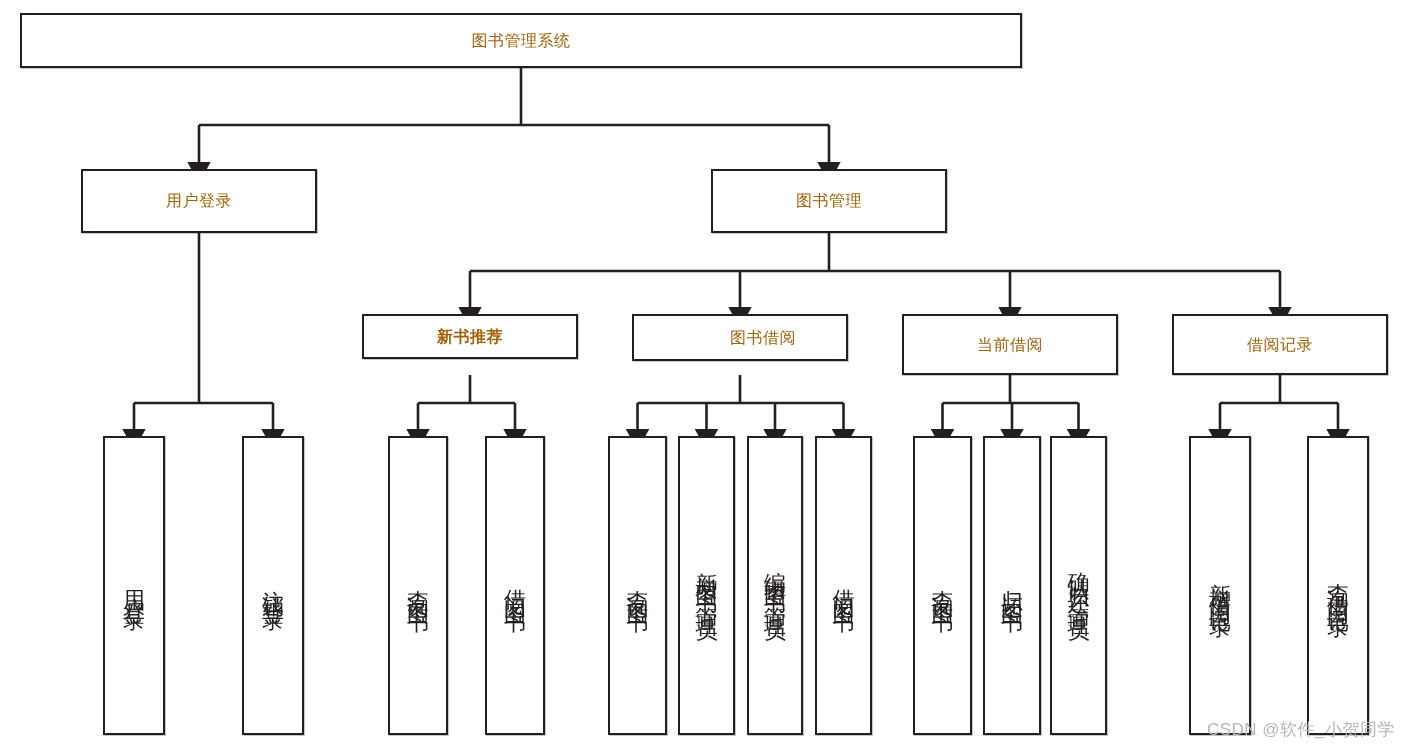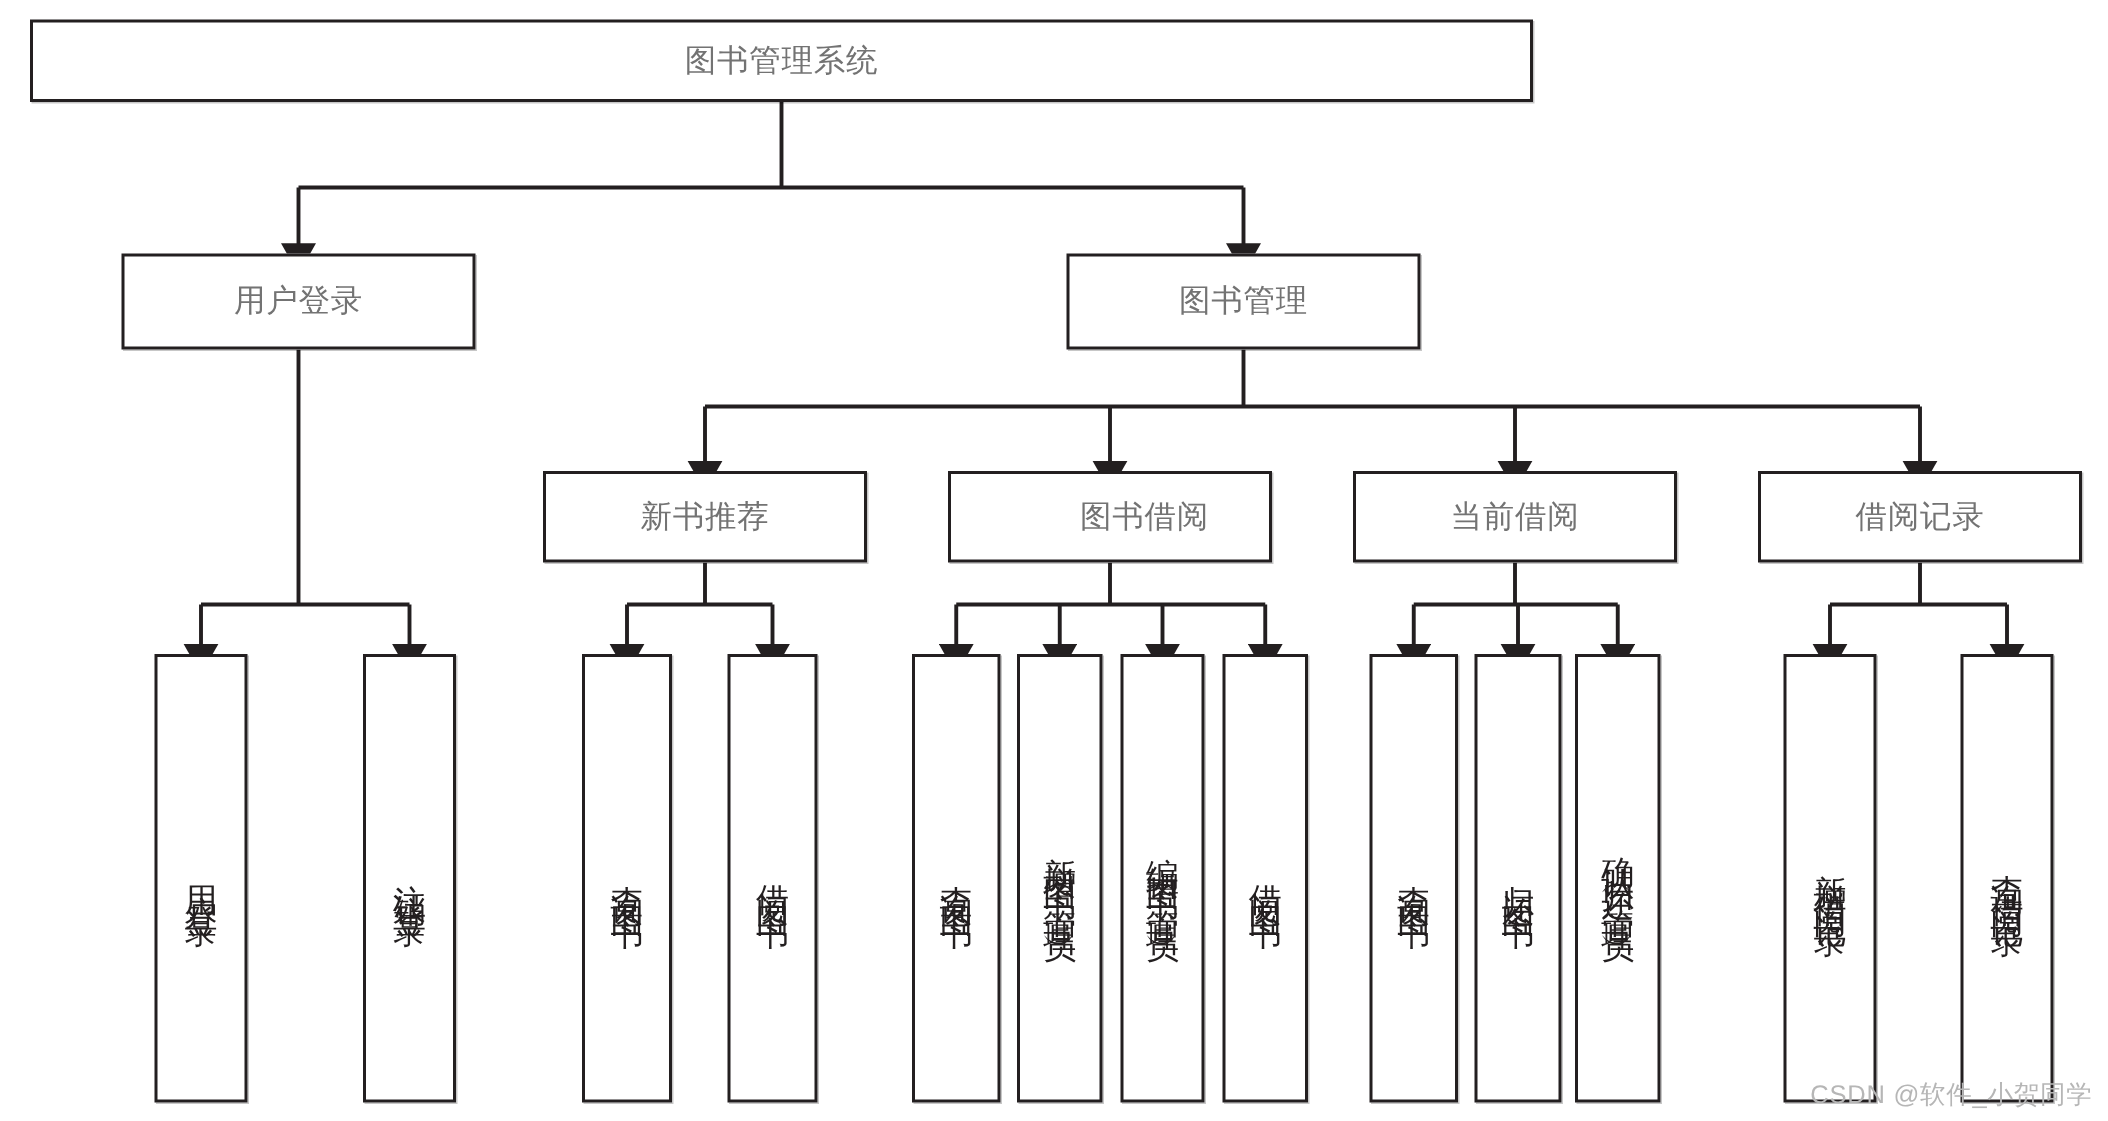--- a/index.html
+++ b/index.html
@@ -16,22 +16,22 @@
     position:absolute;
     box-sizing:border-box;
     background:#ffffff;
     border:2px solid #231f20;
     box-shadow:1px 1px 0 rgba(0,0,0,0.22);
     display:flex;
     align-items:center;
     justify-content:center;
   }
   .node-label{
-    color:#737373;
-    font-size:21px;
+    color:#a16207;
+    font-size:16px;
     line-height:1.12;
     letter-spacing:0.5px;
     white-space:nowrap;
   }
   .leaf-box{
     position:absolute;
     box-sizing:border-box;
     background:#ffffff;
     border:2px solid #231f20;
     box-shadow:1px 1px 0 rgba(0,0,0,0.22);
@@ -110,24 +110,24 @@
   </svg>
 <div class="node-box" style="left: 20px; top: 13px; width: 1002px; height: 55px;">
       <span class="node-label">图书管理系统</span>
     </div>
     <div class="node-box" style="left: 81px; top: 169px; width: 236px; height: 64px;">
       <span class="node-label">用户登录</span>
     </div>
     <div class="node-box" style="left: 711px; top: 169px; width: 236px; height: 64px; text-align: right;">
       <span class="node-label">图书管理</span>
     </div>
-    <div class="node-box" style="left: 362px; top: 314px; width: 216px; height: 61px;">
+    <div class="node-box" style="left: 362px; top: 314px; width: 216px; height: 45px; font-weight: bold;">
       <span class="node-label">新书推荐</span>
     </div>
-    <div class="node-box" style="left: 632px; top: 314px; width: 216px; height: 61px; padding-left: 46px;">
+    <div class="node-box" style="left: 632px; top: 314px; width: 216px; height: 47px; padding-left: 46px;">
       <span class="node-label">图书借阅</span>
     </div>
     <div class="node-box" style="left: 1172px; top: 314px; width: 216px; height: 61px;">
       <span class="node-label">借阅记录</span>
     </div>
     <div class="node-box" style="left: 902px; top: 314px; width: 216px; height: 61px;">
       <span class="node-label">当前借阅</span>
     </div>
     <div class="leaf-box" style="left: 103px; top: 436px; width: 62px; height: 299px;">
       <span class="leaf-label" style="margin-top: 134px;">用户登录</span>

